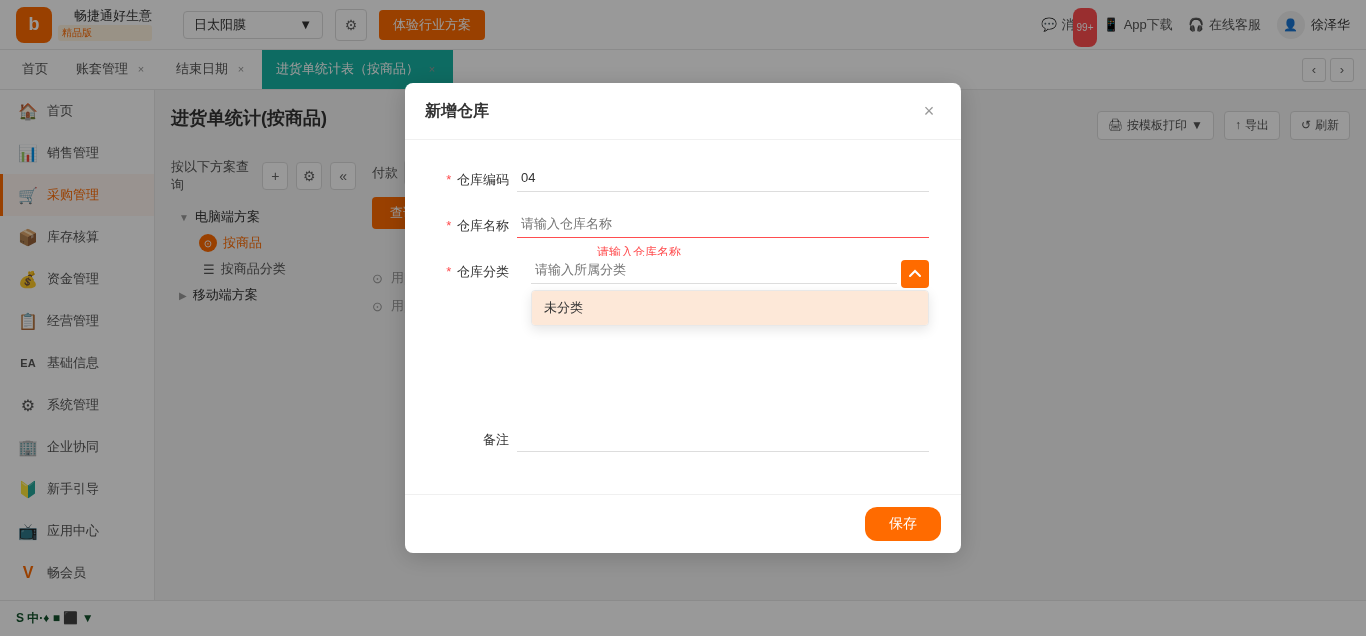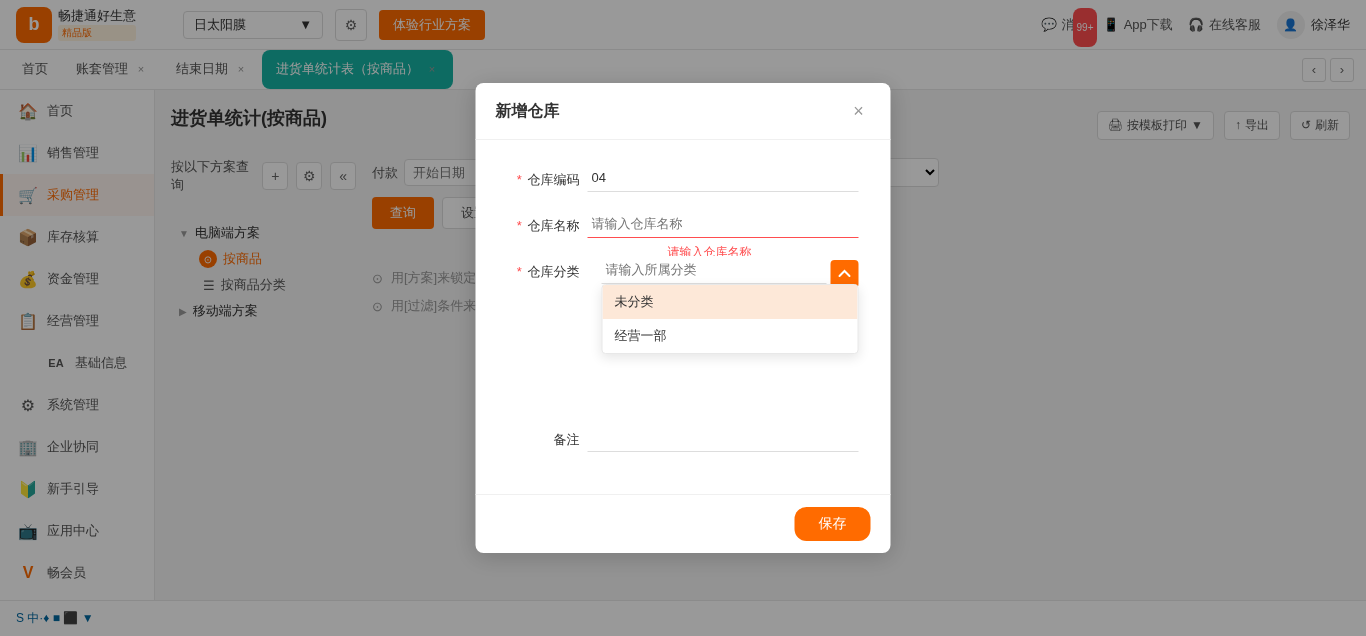--- a/index.html
+++ b/index.html
@@ -21,21 +21,21 @@
       gap: 6px;
       width: 155px;
     }
     .logo-icon {
       width: 36px; height: 36px;
       background: #ff6b00;
       border-radius: 8px;
       display: flex; align-items: center; justify-content: center;
       color: #fff; font-size: 18px; font-weight: bold;
     }
-    .logo-text { font-size: 13px; color: #333; line-height: 1.3; }
+    .logo-text { font-size: 13px; color: #333; line-height: 1.3; margin-left: 16px; }
     .logo-badge { font-size: 10px; color: #ff6b00; background: #fff3e0; padding: 1px 4px; border-radius: 3px; }
     .store-selector {
       display: flex; align-items: center; gap: 4px;
       border: 1px solid #ddd; border-radius: 4px;
       padding: 4px 10px;
       cursor: pointer; background: #fff; min-width: 140px;
     }
     .store-selector span { color: #333; font-size: 13px; }
     .store-arrow { color: #999; font-size: 10px; margin-left: auto; }
     .gear-btn {
@@ -86,21 +86,21 @@
       padding: 0 14px;
       cursor: pointer;
       font-size: 13px;
       color: #555;
       border-bottom: 2px solid transparent;
       white-space: nowrap;
     }
     .tab-item.active {
       color: #fff;
       background: #17b3a3;
-      border-radius: 8px;
+      border-radius: 0;
     }
     .tab-close {
       width: 14px; height: 14px;
       display: flex; align-items: center; justify-content: center;
       font-size: 11px; color: #999;
       border-radius: 50%;
     }
     .tab-controls {
       margin-left: auto;
       display: flex; align-items: center; gap: 4px; padding: 0 4px;
@@ -229,21 +229,21 @@
     .overlay {
       position: fixed; top: 0; left: 0; right: 0; bottom: 0;
       background: rgba(0,0,0,0.4); z-index: 100;
     }
     .modal {
       position: fixed;
       top: 50%; left: 50%;
       transform: translate(-50%, -50%);
       background: #fff;
       border-radius: 8px;
-      width: 415px;
+      width: 556px;
       z-index: 200;
       box-shadow: 0 4px 24px rgba(0,0,0,0.18);
     }
     .modal-header {
       display: flex; align-items: center; justify-content: space-between;
       padding: 16px 20px;
       border-bottom: 1px solid #f0f0f0;
     }
     .modal-title { font-size: 16px; font-weight: 600; color: #333; }
     .modal-close {
@@ -282,21 +282,21 @@
     }
     .dropdown-arrow-btn {
       position: absolute; right: 0; top: 4px;
       width: 28px; height: 28px;
       background: #ff6b00; border-radius: 4px;
       display: flex; align-items: center; justify-content: center;
       cursor: pointer;
     }
     .dropdown-arrow-btn svg { color: #fff; }
     .dropdown-list {
-      position: absolute; top: 28px; left: 0; right: 0;
+      position: absolute; top: 34px; left: 0; right: 0;
       background: #fff;
       border: 1px solid #e8e8e8;
       border-radius: 4px;
       box-shadow: 0 4px 12px rgba(0,0,0,0.1);
       z-index: 300;
       overflow: hidden;
     }
     .dropdown-item {
       padding: 8px 12px;
       cursor: pointer;
@@ -411,21 +411,21 @@
     </div>
     <div class="sidebar-item">
       <span class="sidebar-icon">💰</span>
       <span>资金管理</span>
     </div>
     <div class="sidebar-item">
       <span class="sidebar-icon">📋</span>
       <span>经营管理</span>
     </div>
     <div class="sidebar-item">
-      <span class="sidebar-icon" style="font-size:11px;font-weight:bold;margin-left:28px;">EA</span>
+      <span class="sidebar-icon" style="font-size:11px;font-weight:bold;">EA</span>
       <span>基础信息</span>
     </div>
     <div class="sidebar-item">
       <span class="sidebar-icon">⚙</span>
       <span>系统管理</span>
     </div>
     <div class="sidebar-item">
       <span class="sidebar-icon">🏢</span>
       <span>企业协同</span>
     </div>
@@ -460,21 +460,21 @@
         <div class="refresh-btn">
           <span>↺</span>
           <span>刷新</span>
         </div>
       </div>
     </div>
 
     <div style="display:flex;gap:16px;">
 
       <div style="width:185px;flex-shrink:0;">
-        <div style="display:flex;align-items:center;gap:8px;margin-bottom:26px;">
+        <div style="display:flex;align-items:center;gap:8px;margin-bottom:10px;">
           <span style="font-size:13px;color:#555;">按以下方案查询</span>
           <div class="icon-btn">+</div>
           <div class="icon-btn">⚙</div>
           <div class="icon-btn">«</div>
         </div>
         <div class="filter-tree">
           <div class="tree-node">
             <span style="color:#999;font-size:10px;">▼</span>
             <span>电脑端方案</span>
           </div>
@@ -563,30 +563,29 @@
       <div class="form-input-wrap" style="position:relative;">
         <input class="form-input" type="text" style="width: calc(100% - 32px);" placeholder="请输入所属分类">
         <div class="dropdown-arrow-btn">
           <svg width="14" height="14" viewBox="0 0 14 14" fill="white">
             <path d="M2 9 L7 4 L12 9" stroke="white" stroke-width="2" fill="none" stroke-linecap="round"></path>
           </svg>
         </div>
         
         <div class="dropdown-list">
           <div class="dropdown-item highlighted">未分类</div>
-          <div class="dropdown-item">经营一部</div>
         </div>
       </div>
     </div>
 
     <div class="form-row" style="margin-top:140px;">
       <div class="form-label">备注</div>
       <input class="form-input" type="text" style="flex: 1 1 0%;">
     </div>
   </div>
   <div class="modal-footer">
     <button class="save-btn">保存</button>
   </div>
 </div>
 
 <div class="status-bar-bottom">
-  <span style="color:#0369a1;font-size:12px;">S 中·♦ ■ ⬛ ▼</span>
+  <span style="color:#14532d;font-size:12px;font-weight:bold;">S 中·♦ ■ ⬛ ▼</span>
 </div>
 
 </body></html>

